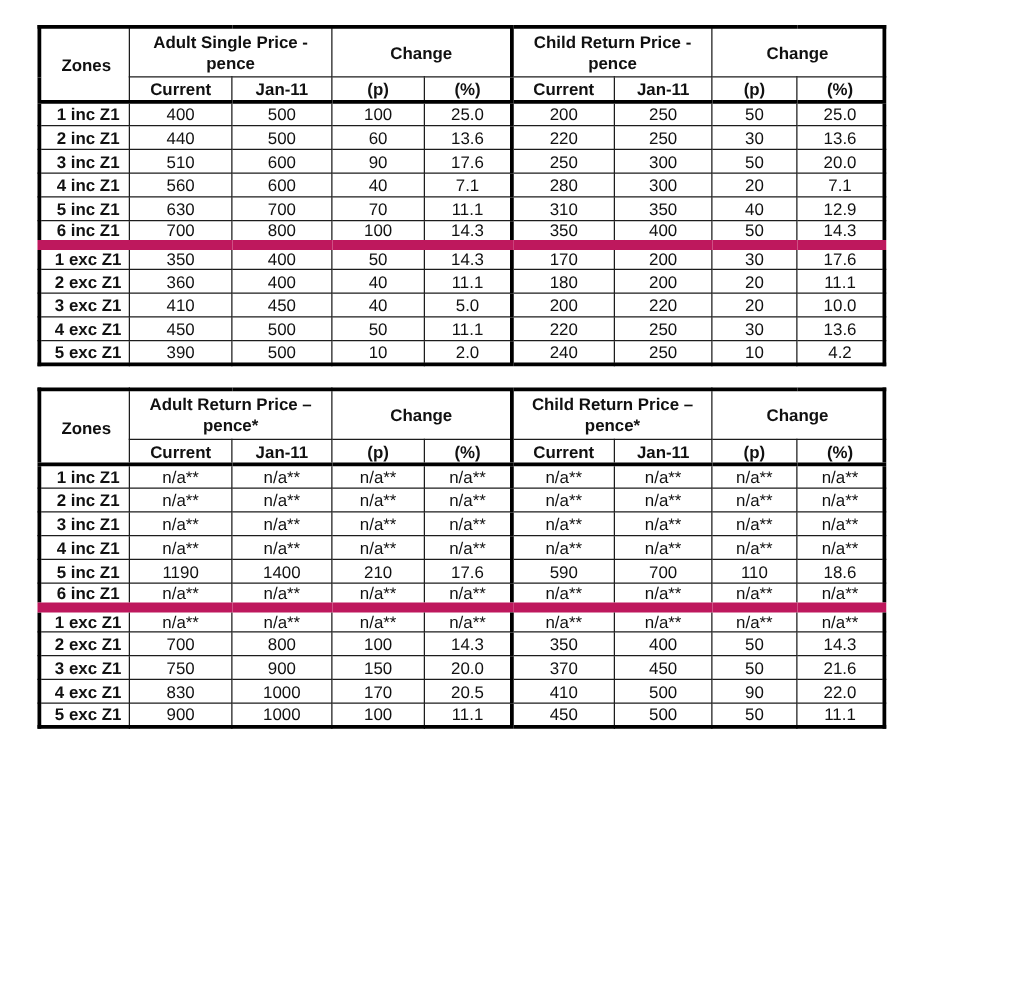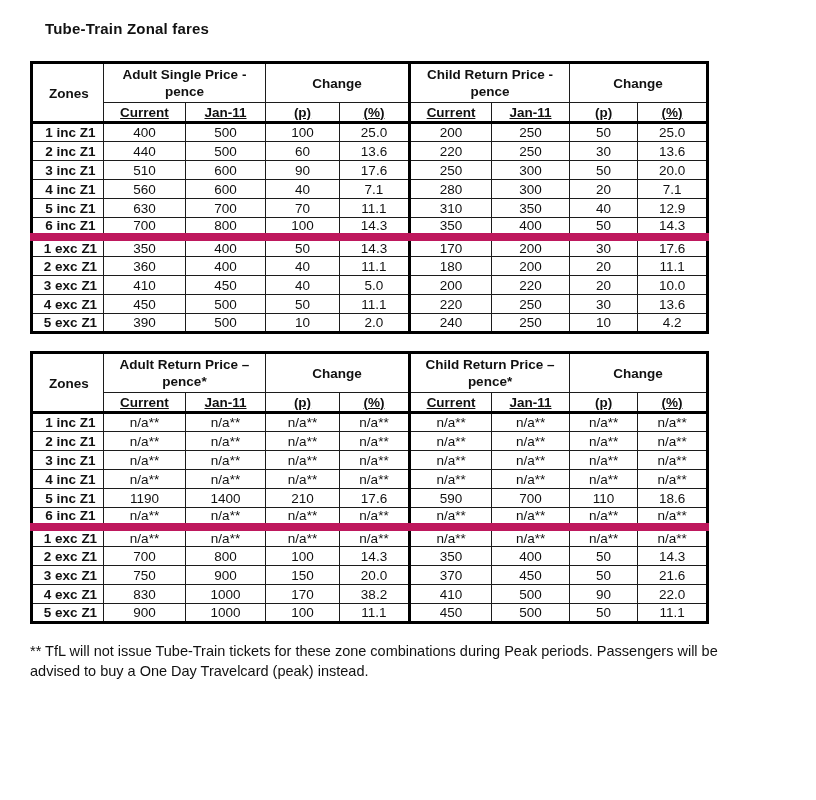--- a/index.html
+++ b/index.html
@@ -53,21 +53,20 @@
     font-weight: bold;
     font-size: 14.5px;
     height: 40px;
     line-height: 17px;
     white-space: pre-line;
   }
   th.sub {
     font-weight: bold;
     font-size: 14px;
     height: 20px;
-    text-decoration: underline;
   }
   .hdr-bottom { border-bottom: 3px solid #000 !important; }
   .child-start { border-left: 3px solid #000 !important; }
   td.zone {
     font-weight: bold;
     text-align: left;
     padding-left: 5px;
     border-right: 2px solid #000;
     font-size: 13.5px;
   }
@@ -77,21 +76,20 @@
   .footnotes { width: 706px; margin-top: 4px; }
   .footnotes p {
     font-size: 14.5px;
     line-height: 20px;
   }
 </style>
 </head>
 <body>
 
 <div class="doc">
-  <div class="title">Tube-Train Zonal fares</div>
 
   <table class="fares">
       <colgroup>
         <col style="width: 72px;">
         <col style="width: 82px;">
         <col style="width: 80px;">
         <col style="width: 74px;">
         <col style="width: 70px;">
         <col style="width: 82px;">
         <col style="width: 78px;">
@@ -375,36 +373,35 @@
           <td class="num child-start">370</td>
           <td class="num">450</td>
           <td class="num">50</td>
           <td class="num">21.6</td>
         </tr>
         <tr>
           <td class="zone">4 exc Z1</td>
           <td class="num">830</td>
           <td class="num">1000</td>
           <td class="num">170</td>
-          <td class="num">38.2</td>
+          <td class="num">20.5</td>
           <td class="num child-start">410</td>
           <td class="num">500</td>
           <td class="num">90</td>
           <td class="num">22.0</td>
         </tr>
         <tr>
           <td class="zone">5 exc Z1</td>
           <td class="num">900</td>
           <td class="num">1000</td>
           <td class="num">100</td>
           <td class="num">11.1</td>
           <td class="num child-start">450</td>
           <td class="num">500</td>
           <td class="num">50</td>
           <td class="num">11.1</td>
         </tr>
       </tbody>
     </table>
 
   <div class="footnotes">
-      <p>** TfL will not issue Tube-Train tickets for these zone combinations during Peak periods. Passengers will be advised to buy a One Day Travelcard (peak) instead.</p>
     </div>
 </div>
 
 </body></html>

